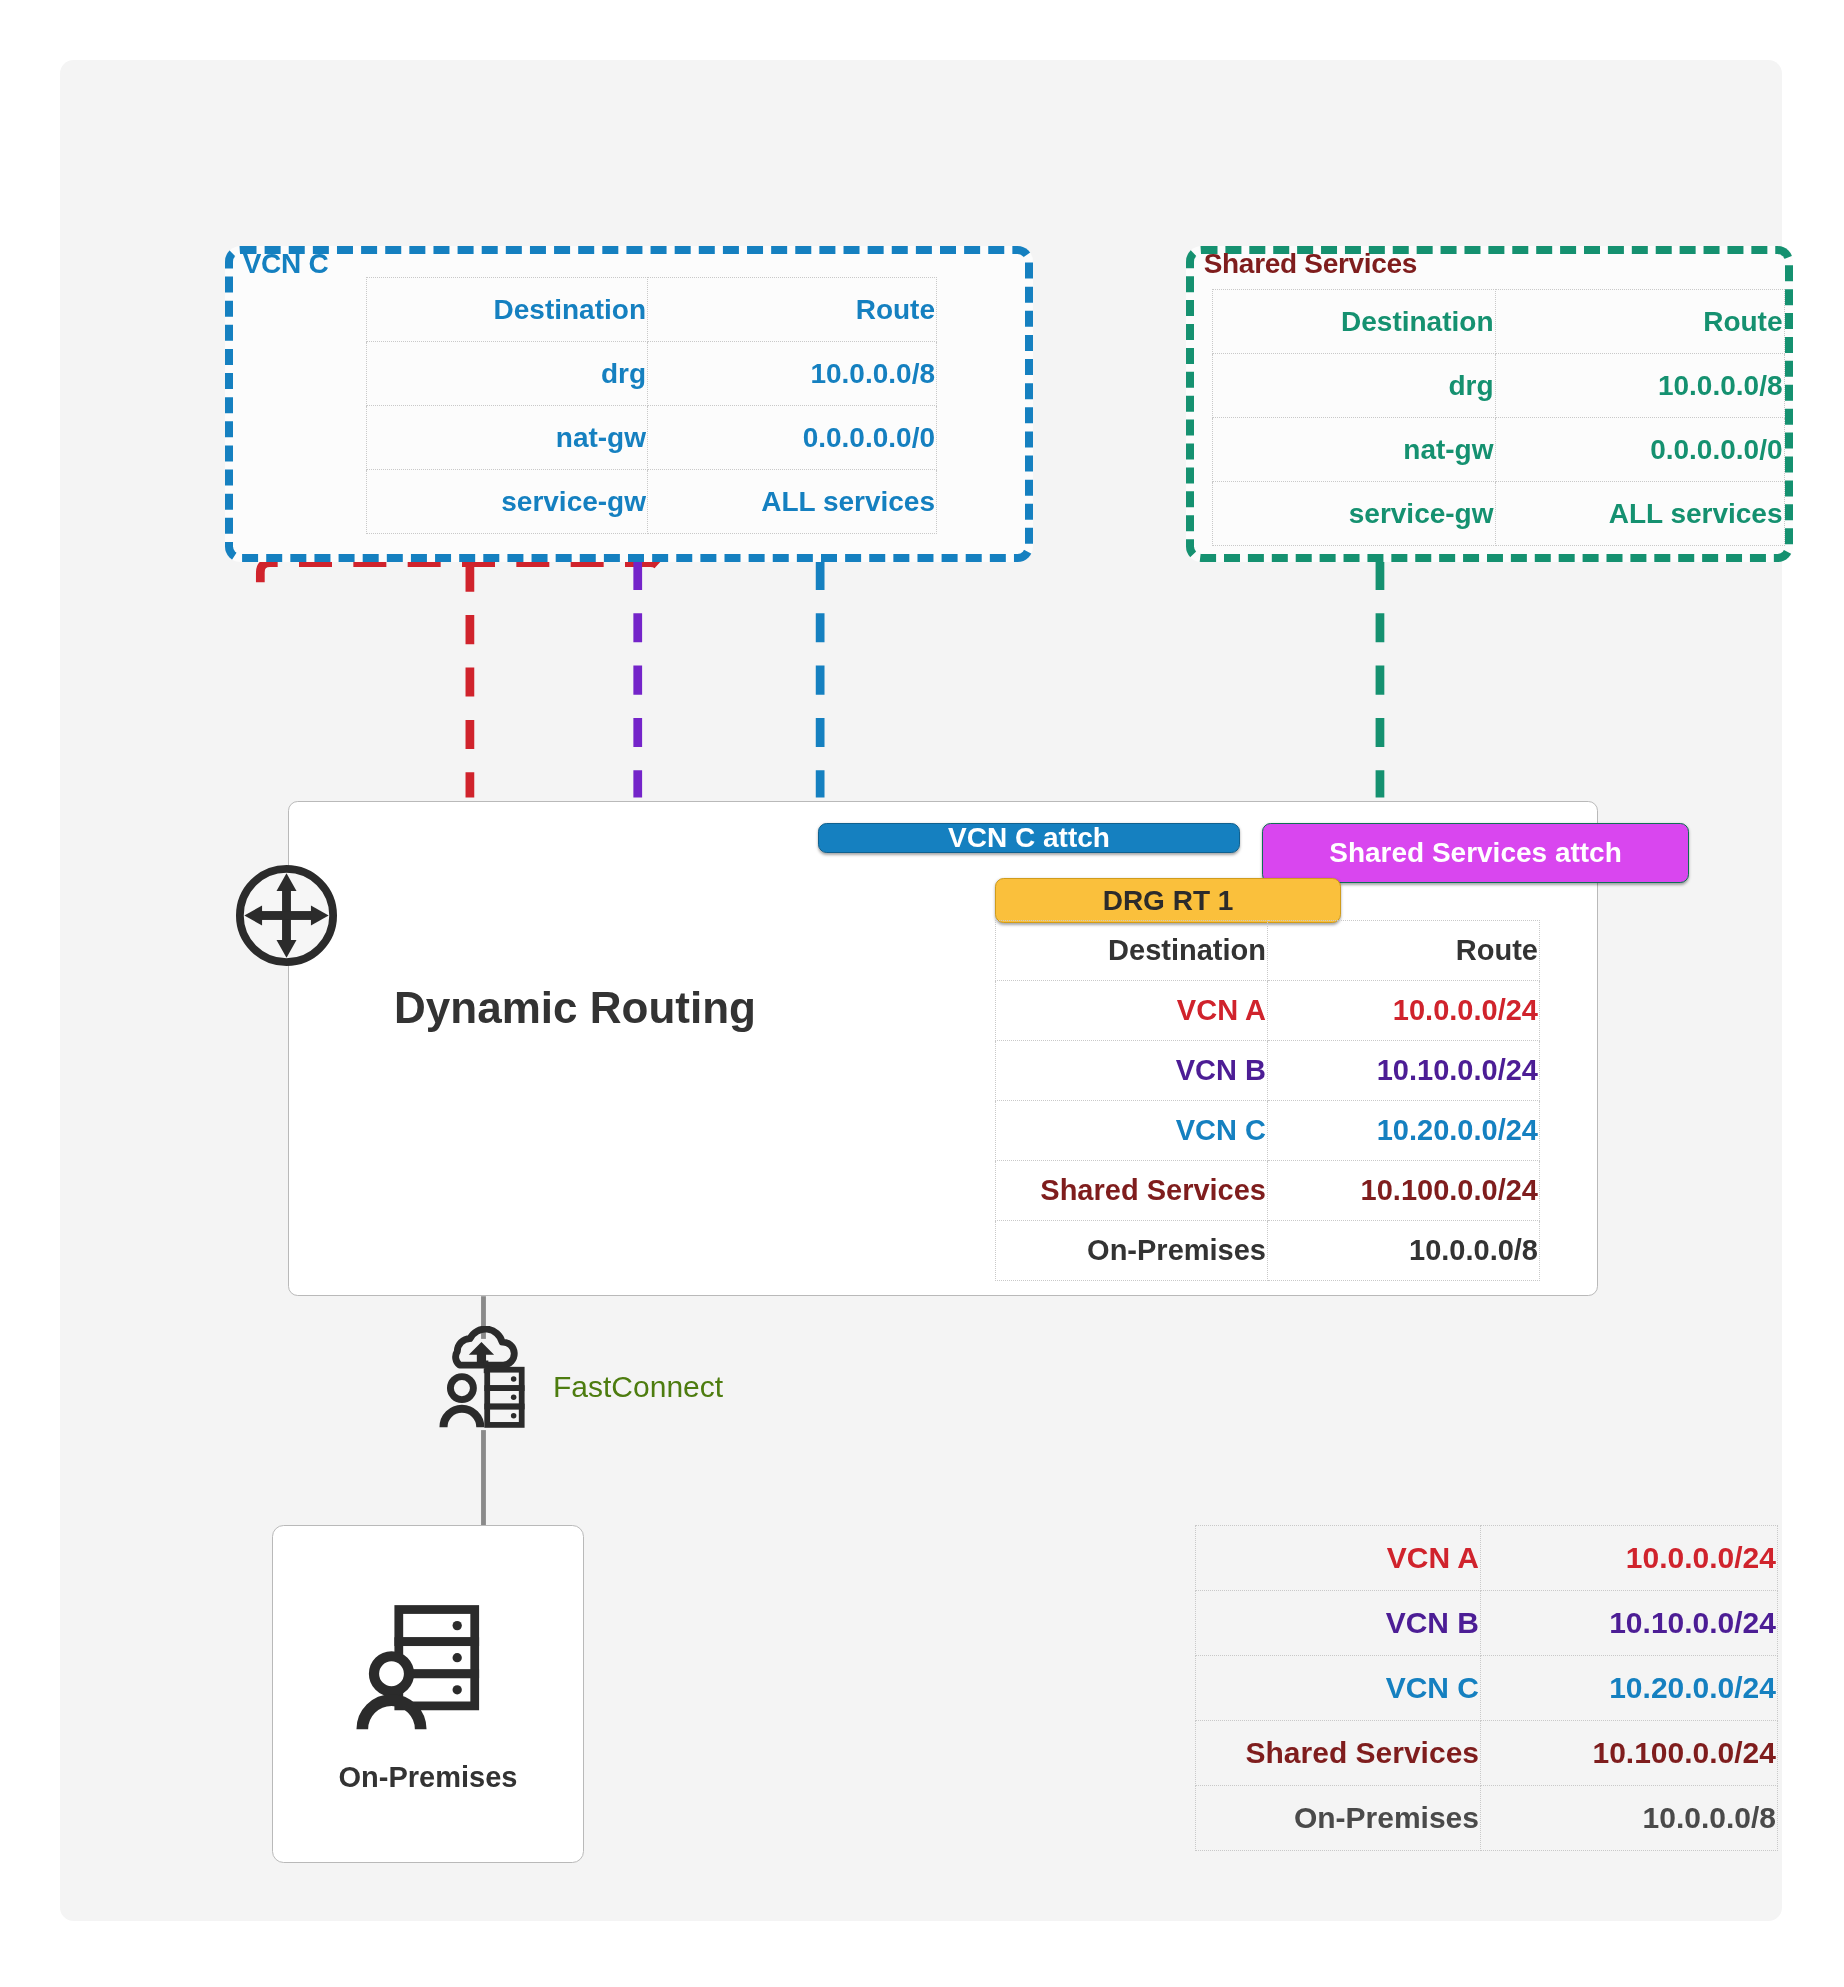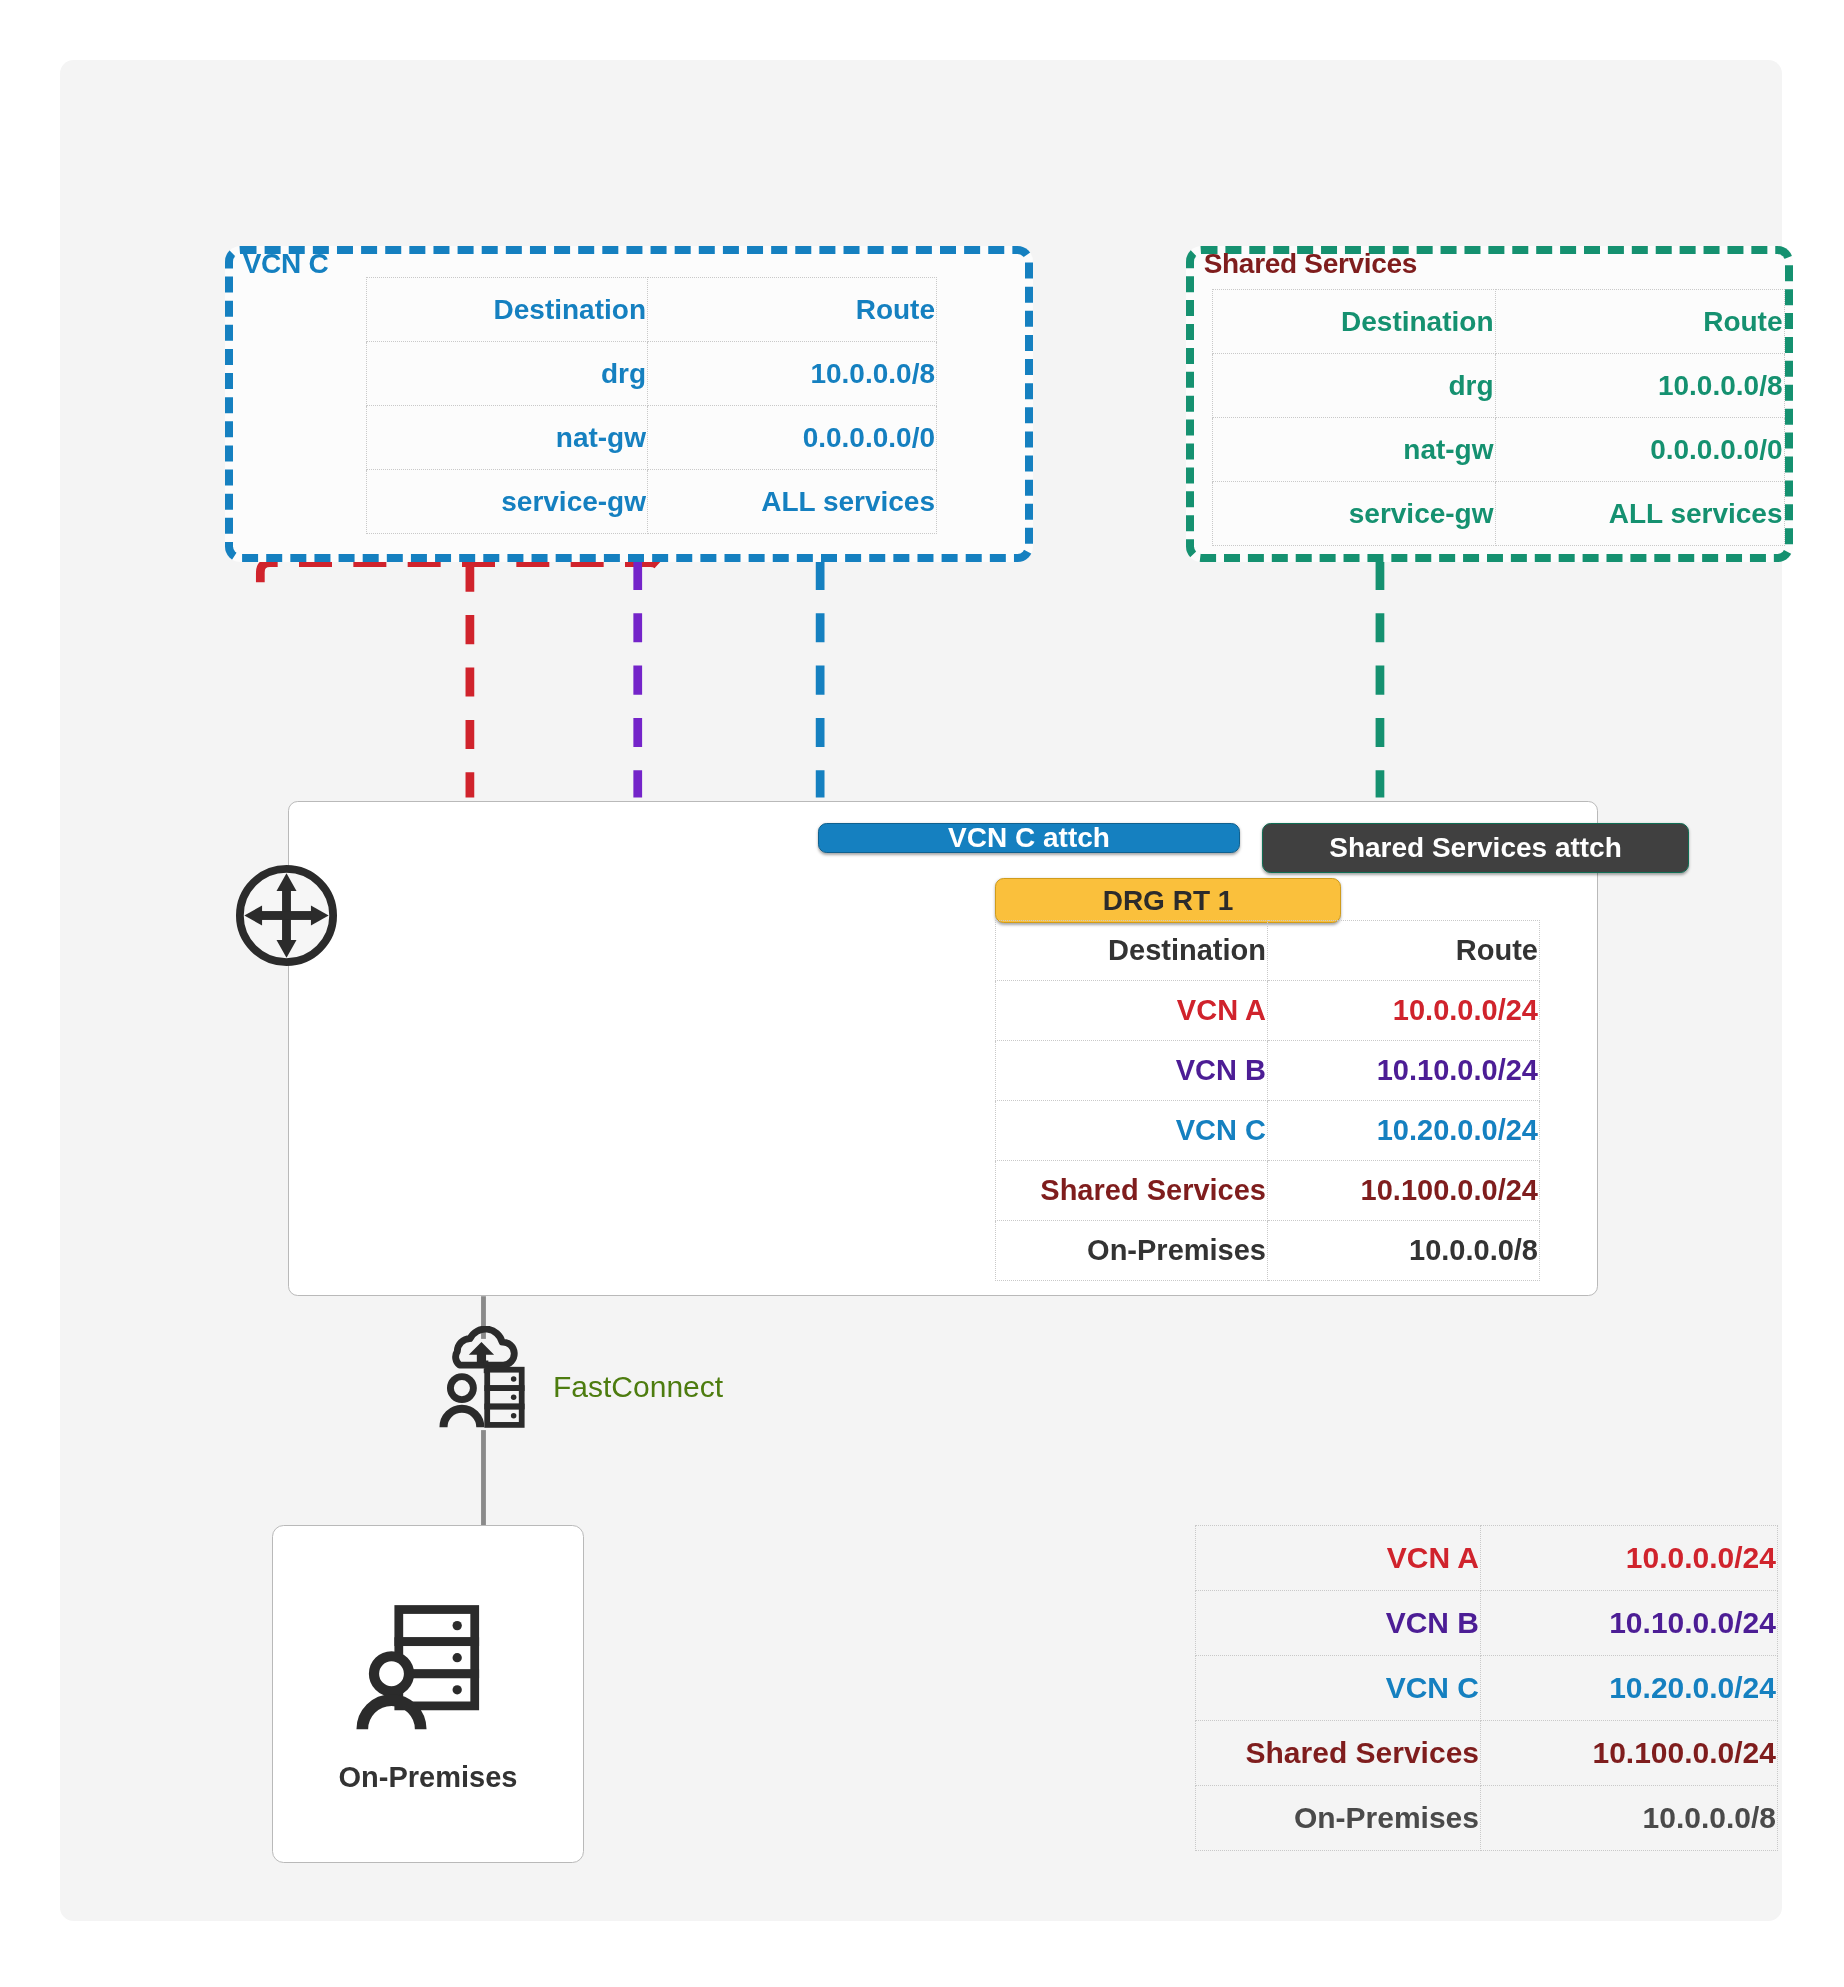--- a/index.html
+++ b/index.html
@@ -53,21 +53,21 @@
   }
   .drg-icon{position:absolute;left:-58px;top:58px;width:111px;height:111px;}
 
   
   .pill{
     position:absolute;border-radius:8.7px;color:#ffffff;font-size:28px;font-weight:700;
     display:flex;align-items:center;justify-content:center;white-space:nowrap;
     box-shadow:0 1.9px 2.9px rgba(0,0,0,.35);box-sizing:border-box;
   }
   .pill-vcnc{left:529px;top:21.3px;width:422px;height:30px;background:#1580c0;border:1px solid #10618f;}
-  .pill-ss{left:973px;top:21.3px;width:427px;height:50px;background:#404040;border:1px solid #0f6e54;}
+  .pill-ss{left:973px;top:21.3px;width:427px;height:60px;background:#d946ef;border:1px solid #0f6e54;}
   .pill-rt{left:706px;top:76px;width:346px;height:45px;background:#fac03c;color:#2b2b2b;border:1px solid #d09c1c;}
 
   
   .tbl-drg{position:absolute;left:706px;top:118px;width:543px;}
   .tbl-drg td{height:57px;font-size:29px;}
   .tbl-drg col.c1{width:272px}.tbl-drg col.c2{width:272px}
 
   
   .tbl-legend{position:absolute;left:1195px;top:1525px;width:582px;}
   .tbl-legend td{height:62px;font-size:30px;}
@@ -186,20 +186,21 @@
         <rect x="46" y="20" width="8" height="60"></rect>
         <rect x="20" y="46" width="60" height="8"></rect>
         <polygon points="50,12 59,28 41,28"></polygon>
         <polygon points="50,88 59,72 41,72"></polygon>
         <polygon points="12,50 28,41 28,59"></polygon>
         <polygon points="88,50 72,41 72,59"></polygon>
       </g>
     </svg>
 
     <div class="drg-title">
+      <div>Dynamic Routing</div>
     </div>
 
     <div class="pill pill-vcnc">VCN C attch</div>
     <div class="pill pill-ss">Shared Services attch</div>
     <div class="pill pill-rt">DRG RT 1</div>
 
     <table class="rtbl tbl-drg">
       <colgroup>
           <col class="c1">
           <col class="c2">

